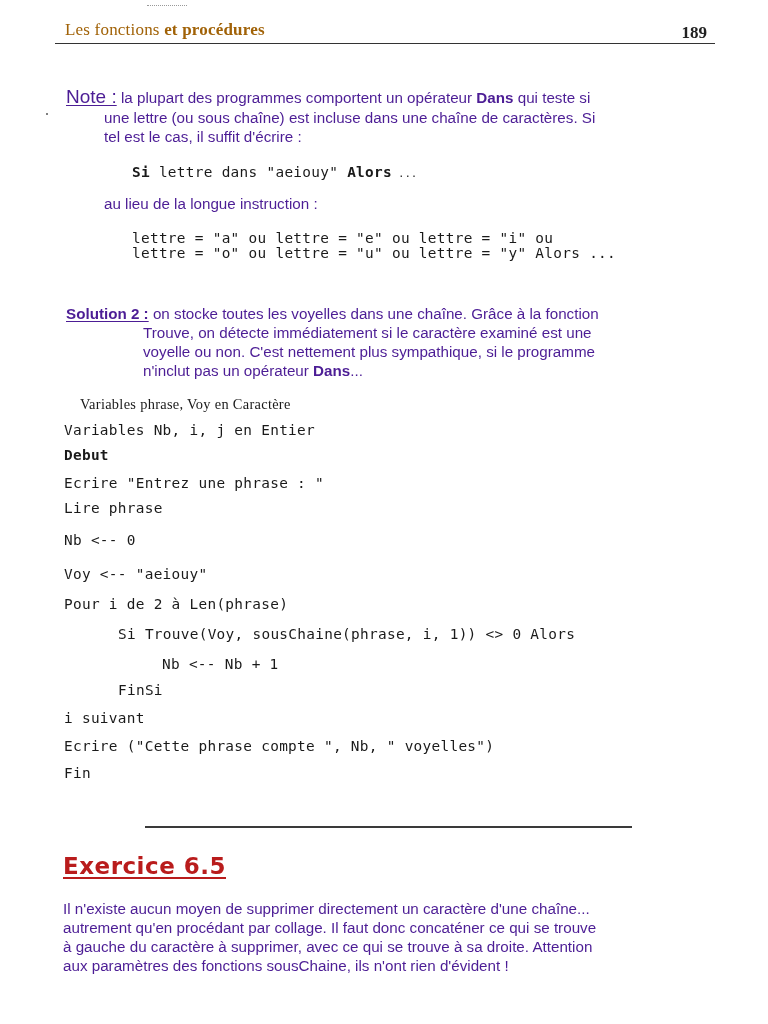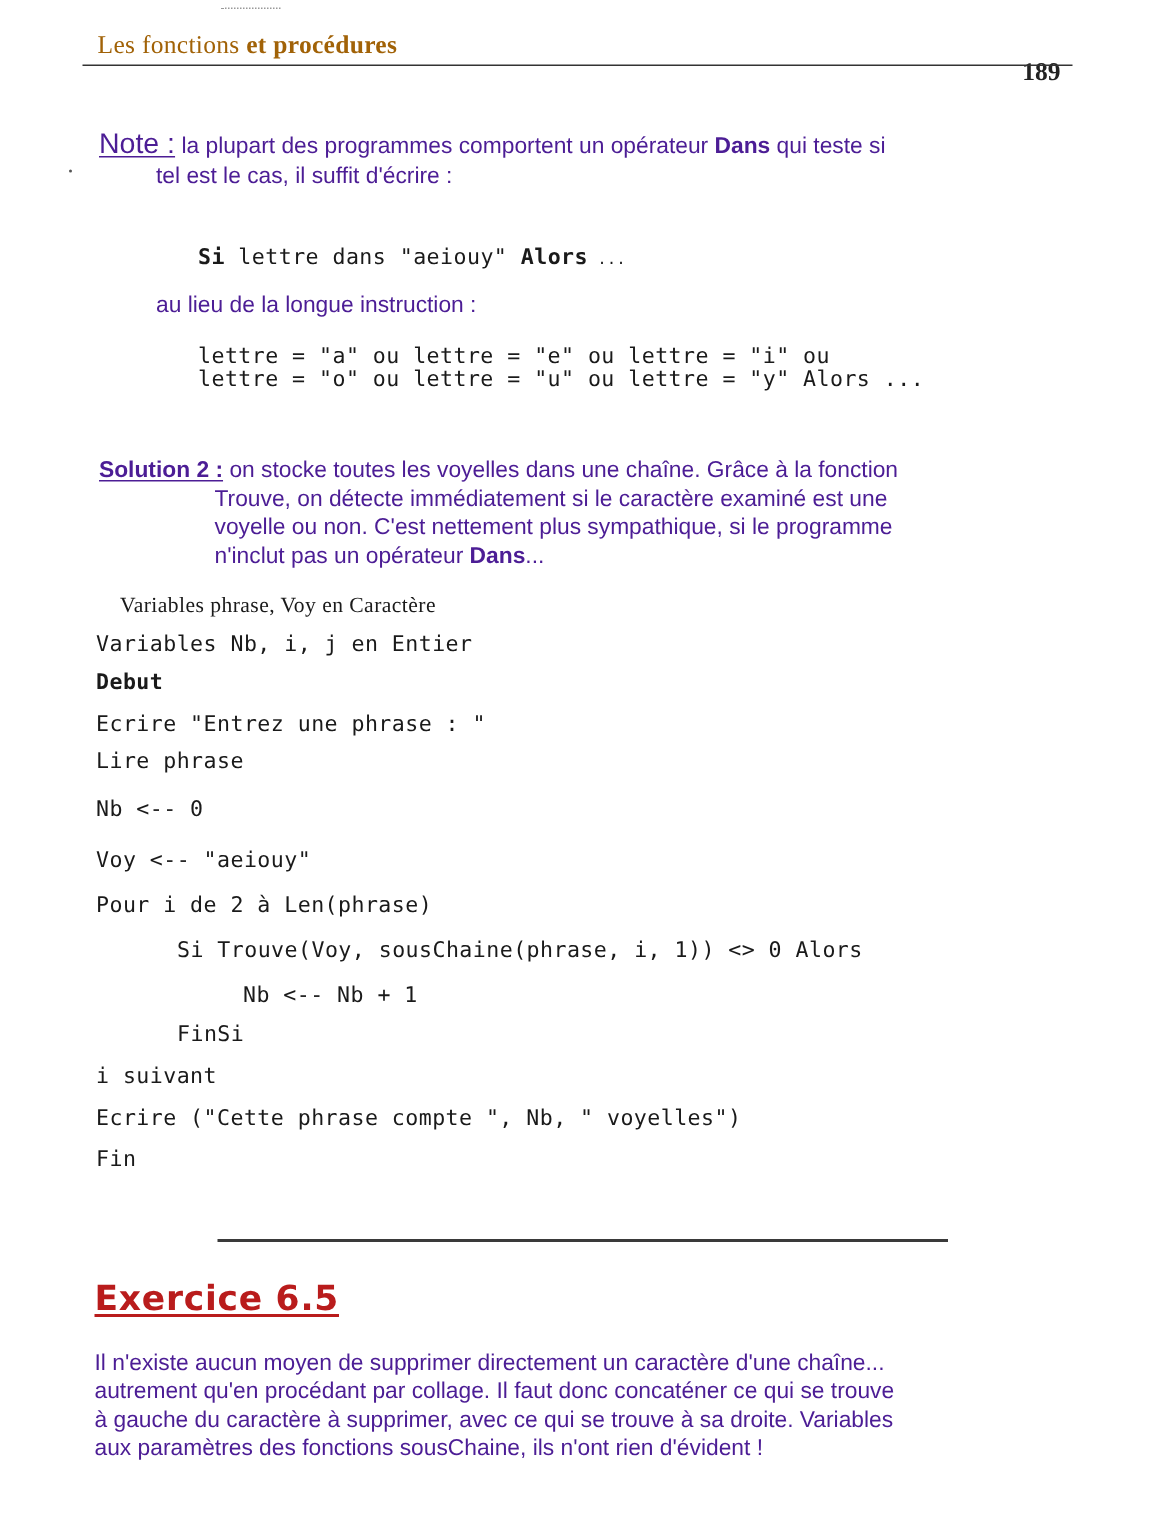--- a/index.html
+++ b/index.html
@@ -23,21 +23,21 @@
     }
     .header-title {
       position: absolute; left: 10px; top: 2px;
       font-family: "Liberation Serif", serif;
       font-size: 17px;
       color: #a16207;
       letter-spacing: 0.2px;
     }
     .header-title b { font-weight: bold; }
     .header-page {
-      position: absolute; right: 8px; top: 20px;
+      position: absolute; right: 8px; top: 5px;
       font-family: "Liberation Serif", serif;
       font-size: 17px; font-weight: bold;
       color: #222;
     }
     .header-rule {
       position: absolute; left: 0; top: 25px; width: 660px; height: 0;
       border-top: 1.5px solid #333;
     }
     .scan-speck {
       left: 147px; top: 5px; width: 40px; height: 1px;
@@ -104,20 +104,21 @@
   </div>
   <div class="header-page">189</div>
   <div class="header-rule"></div>
 </div>
 
 <div class="abs prose" style="left:66px; top:86px; width:660px;">
   <div style="line-height:21px;">
     <span class="note-label label-under">Note :</span>
     <span>la plupart des programmes comportent un opérateur </span><b>Dans</b><span> qui teste si</span>
   </div>
+  <div style="padding-left:38px;">une lettre (ou sous chaîne) est incluse dans une chaîne de caractères. Si</div>
   <div style="padding-left:38px;">tel est le cas, il suffit d'écrire :</div>
 </div>
 
 <div class="abs code" style="left:132px; top:164px;"><span class="kw">Si</span><span> lettre dans "aeiouy" </span><span class="kw">Alors</span><span style="font-size:10px;"> ...</span></div>
 
 <div class="abs prose" style="left:104px; top:194px;">au lieu de la longue instruction :</div>
 
 <div class="abs code" style="left:132px; top:231px; line-height:15px;">lettre = "a" ou lettre = "e" ou lettre = "i" ou</div>
 <div class="abs code" style="left:132px; top:246px; line-height:15px;">lettre = "o" ou lettre = "u" ou lettre = "y" Alors ...</div>
 
@@ -146,17 +147,17 @@
 <div class="abs code" style="left:64px; top:738px;">Ecrire ("Cette phrase compte ", Nb, " voyelles")</div>
 <div class="abs code" style="left:64px; top:765px;">Fin</div>
 
 <div class="abs separator"></div>
 
 <div class="abs ex-title">Exercice 6.5</div>
 
 <div class="abs prose" style="left:63px; top:899px; width:680px;">
   <div>Il n'existe aucun moyen de supprimer directement un caractère d'une chaîne...</div>
   <div>autrement qu'en procédant par collage. Il faut donc concaténer ce qui se trouve</div>
-  <div>à gauche du caractère à supprimer, avec ce qui se trouve à sa droite. Variables</div>
+  <div>à gauche du caractère à supprimer, avec ce qui se trouve à sa droite. Attention</div>
   <div>aux paramètres des fonctions sousChaine, ils n'ont rien d'évident !</div>
 </div>
 
 <div class="abs code" style="left:64px; top:1030px;margin-left:28px;">Variable phrase en Caractère</div>
 
 </body></html>

